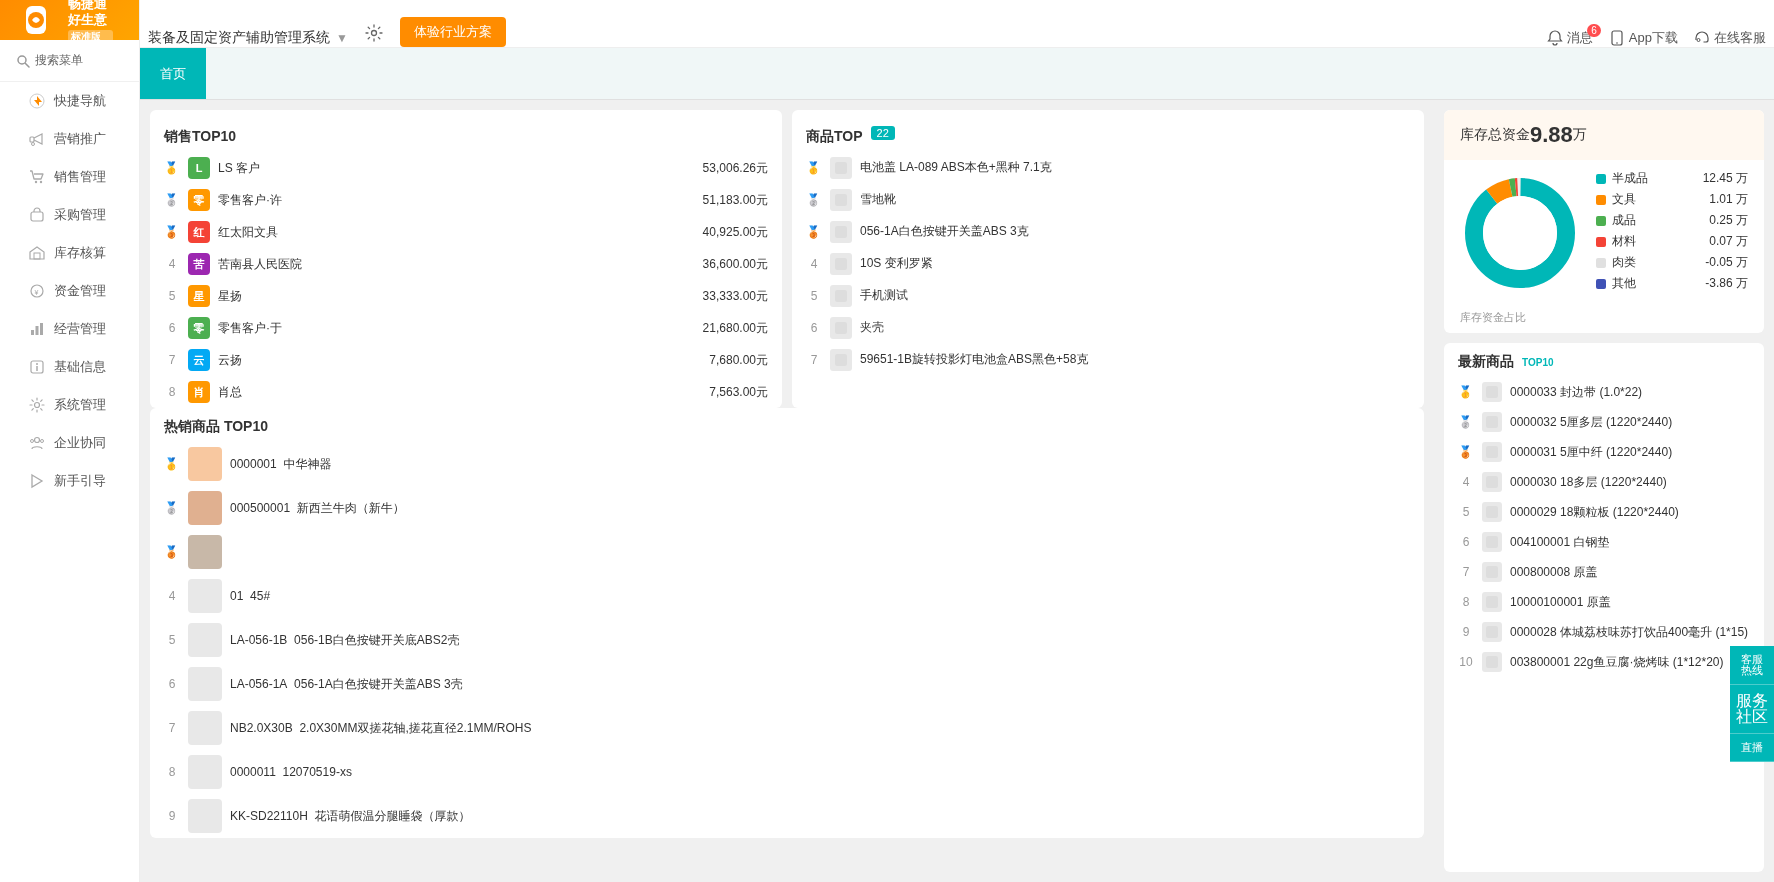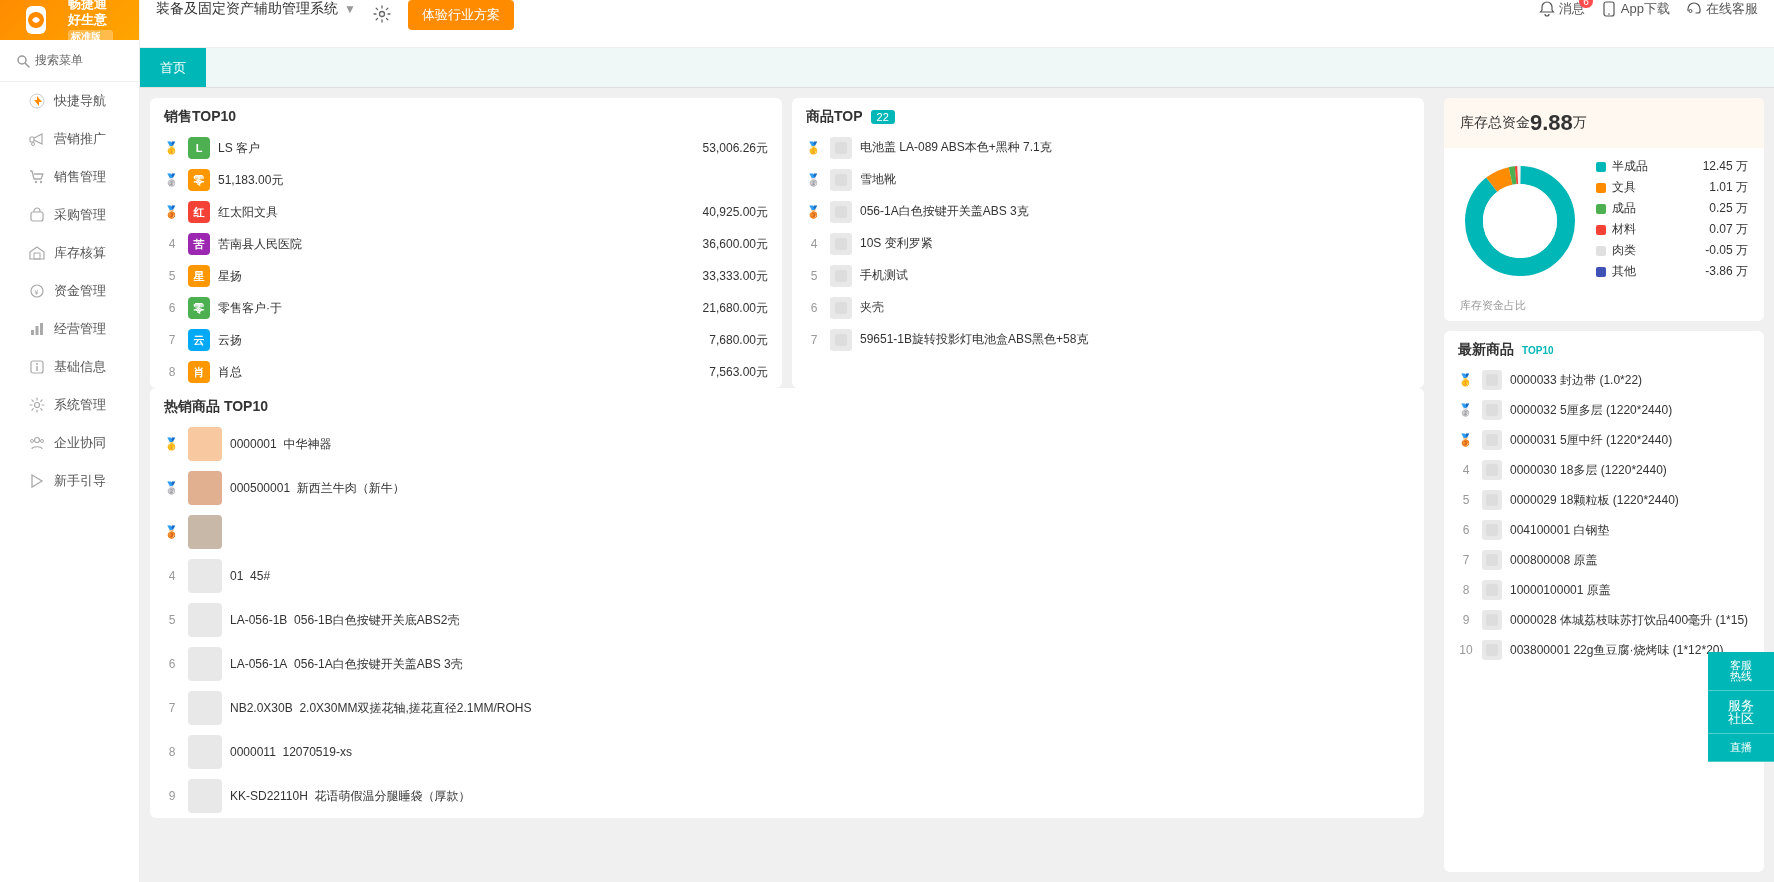--- a/index.html
+++ b/index.html
@@ -16,47 +16,47 @@
 
     .sidebar-search { padding: 8px 10px; border-bottom: 1px solid #f0f0f0; }
     .sidebar-search-btn { display: flex; align-items: center; gap: 5px; color: #666; font-size: 12px; cursor: pointer; padding: 4px 6px; border-radius: 4px; }
 
     .sidebar-nav { flex: 1; overflow-y: auto; margin-left: 12px; }
     .sidebar-nav-item { display: flex; align-items: center; gap: 8px; padding: 10px 16px; cursor: pointer; color: #555; font-size: 13px; transition: all 0.2s; }
     .sidebar-nav-item .nav-icon { width: 18px; height: 18px; display: flex; align-items: center; justify-content: center; flex-shrink: 0; }
 
     
     .main-container { flex: 1; display: flex; flex-direction: column; overflow: hidden; }
-    .top-header { background: #fff; height: 48px; display: flex; align-items: flex-start; padding: 0 16px; gap: 12px; border-bottom: 1px solid #eee; flex-shrink: 0; }
+    .top-header { background: #fff; height: 48px; display: flex; align-items: flex-end; padding: 0 8px; gap: 12px; border-bottom: 1px solid #eee; flex-shrink: 0; }
     .system-title { display: flex; align-items: center; gap: 6px; color: #333; font-size: 14px; }
     .system-title .dropdown-icon { color: #999; font-size: 12px; }
     .gear-btn { width: 28px; height: 28px; display: flex; align-items: center; justify-content: center; cursor: pointer; color: #666; }
     .trial-btn { background: #ff8c00; color: #fff; border: none; padding: 6px 14px; border-radius: 4px; cursor: pointer; font-size: 13px; }
     .header-right { margin-left: auto; display: flex; align-items: center; gap: 16px; color: #555; font-size: 13px; }
     .header-right .badge-item { display: flex; align-items: center; gap: 4px; cursor: pointer; position: relative; }
     .badge { background: #ff4d4f; color: #fff; font-size: 10px; border-radius: 10px; padding: 1px 4px; position: absolute; top: -5px; right: -8px; }
 
     
-    .tab-bar { background: #f0f7f7; height: 40px; display: flex; align-items: center; padding: 0 0; border-bottom: 1px solid #e0e0e0; flex-shrink: 0; }
+    .tab-bar { background: #f0f7f7; height: 52px; display: flex; align-items: center; padding: 0 0; border-bottom: 1px solid #e0e0e0; flex-shrink: 0; }
     .tab-item { padding: 0 20px; height: 100%; display: flex; align-items: center; cursor: pointer; font-size: 13px; color: #333; }
     .tab-item.active { background: #00b7b7; color: #fff; }
 
     
     .content-area { flex: 1; overflow-y: auto; display: flex; gap: 0; background: #f0f0f0; }
 
     
     .left-panels { flex: 1; display: flex; flex-direction: column; gap: 0; overflow-y: auto; padding: 10px; }
 
     
     .top-two { display: flex; gap: 10px; }
     .customers-panel { flex: 1; background: #fff; border-radius: 6px; overflow: hidden; }
     .products-panel { flex: 1; background: #fff; border-radius: 6px; overflow: hidden; }
 
     .section-header { display: flex; align-items: center; padding: 10px 14px 6px; gap: 8px; }
-    .section-header .title { font-size: 14px; font-weight: bold; color: #333; }
+    .section-header .title { font-size: 14px; font-weight: bold; color: #333; margin-top: 8px; }
 
     .list-item-row { display: flex; align-items: center; padding: 5px 14px; gap: 8px; }
     .list-item-row .rank { color: #999; font-size: 12px; width: 16px; text-align: center; }
     .avatar-circle { width: 22px; height: 22px; border-radius: 4px; display: flex; align-items: center; justify-content: center; color: #fff; font-size: 11px; font-weight: bold; flex-shrink: 0; }
     .item-name { flex: 1; color: #333; font-size: 12px; overflow: hidden; text-overflow: ellipsis; white-space: nowrap; }
     .item-value { color: #333; font-size: 12px; font-weight: 500; }
 
     .product-img { width: 22px; height: 22px; background: #e8e8e8; border-radius: 3px; flex-shrink: 0; display: flex; align-items: center; justify-content: center; }
     .product-item-name { flex: 1; color: #333; font-size: 12px; line-height: 1.3; }
 
@@ -311,20 +311,21 @@
 
           <div class="list-item-row">
             <span class="rank gold">🥇</span>
             <div class="avatar-circle" style="background:#4caf50">L</div>
             <span class="item-name">LS 客户</span>
             <span class="item-value">53,006.26元</span>
           </div>
           <div class="list-item-row">
             <span class="rank silver">🥈</span>
             <div class="avatar-circle" style="background:#ff9800">零</div>
+            <span class="item-name">零售客户·许</span>
             <span class="item-value">51,183.00元</span>
           </div>
           <div class="list-item-row">
             <span class="rank bronze">🥉</span>
             <div class="avatar-circle" style="background:#f44336">红</div>
             <span class="item-name">红太阳文具</span>
             <span class="item-value">40,925.00元</span>
           </div>
           <div class="list-item-row">
             <span class="rank">4</span>
@@ -638,15 +639,15 @@
             </div>
           <span class="new-product-name"><span>003800001</span>&nbsp;<span>22g鱼豆腐·烧烤味 (1*12*20)</span></span>
         </div>
       </div>
     </div>
   </div>
 </div>
 
 <div class="float-btns">
   <div class="float-btn" style="writing-mode:horizontal-tb;padding:8px 6px;font-size:11px;margin-top:24px;">客服<br>热线</div>
-  <div class="float-btn" style="writing-mode:horizontal-tb;padding:8px 20px;font-size:13px;">服务<br>社区</div>
+  <div class="float-btn" style="writing-mode:horizontal-tb;padding:8px 6px;font-size:16px;">服务<br>社区</div>
   <div class="float-btn" style="writing-mode:horizontal-tb;padding:8px 6px;font-size:11px;">直播</div>
 </div>
 
 </body></html>

